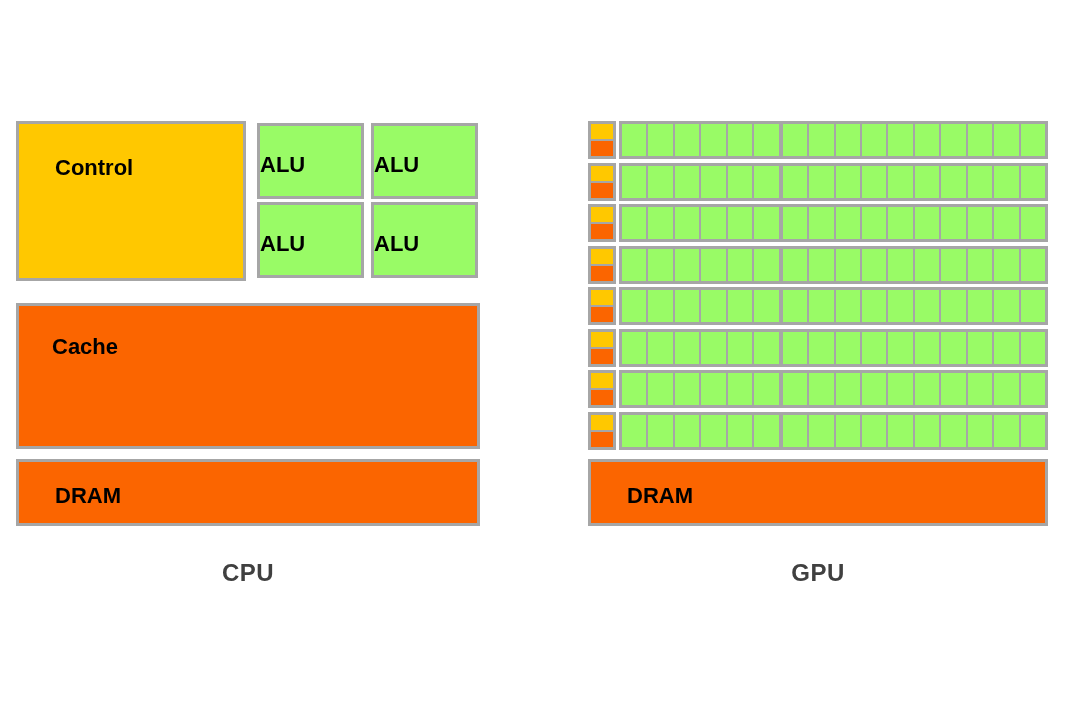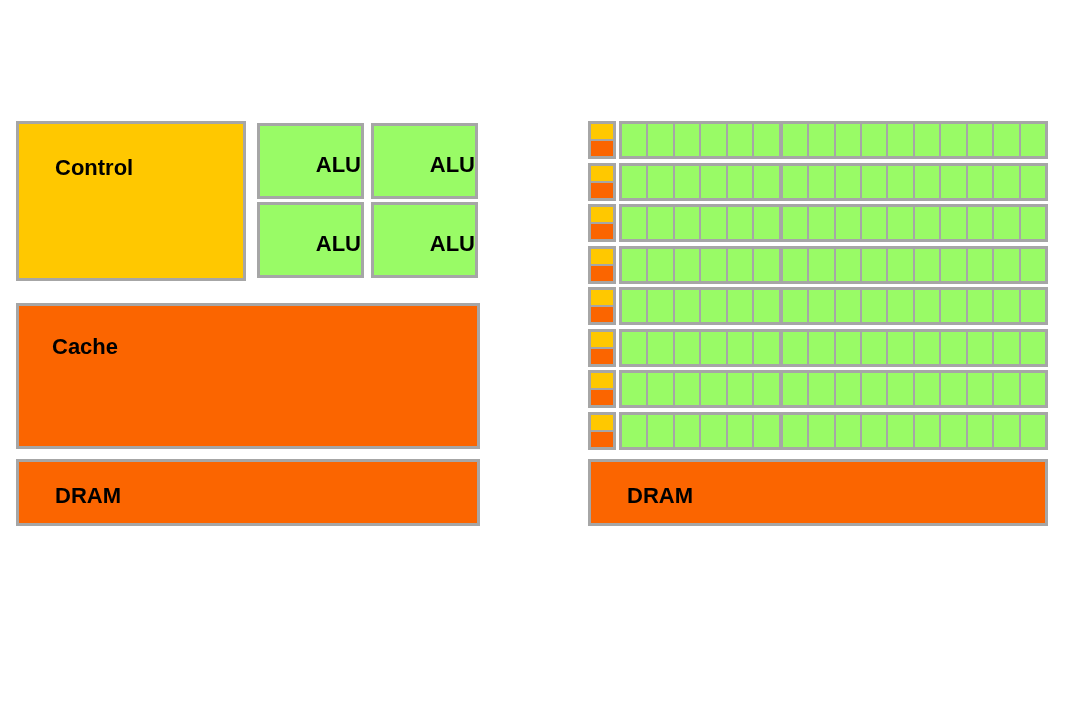--- a/index.html
+++ b/index.html
@@ -53,21 +53,21 @@
   #cpu-control {
     left: 16px; top: 121px; width: 230px; height: 160px; padding-left: 23px;
   }
   #cpu-control .blk-label {
     left: 36px; top: 33px; font-size: 22px;
   }
 
   .cpu-alu { width: 107px; height: 76px; }
   .cpu-alu .blk-label {
     left: 0; right: 0; top: 28px;
-    text-align: right; font-size: 22px;
+    text-align: left; font-size: 22px;
   }
   #cpu-alu-0 { left: 257px; top: 123px; }
   #cpu-alu-1 { left: 371px; top: 123px; }
   #cpu-alu-2 { left: 257px; top: 202px; }
   #cpu-alu-3 { left: 371px; top: 202px; }
 
   #cpu-cache {
     left: 16px; top: 282px; width: 464px; height: 146px; margin-top: 21px;
   }
   #cpu-cache .blk-label {
@@ -163,20 +163,21 @@
     </div>
 
     <div class="blk fill-orange" id="cpu-cache">
       <span class="blk-label">Cache</span>
     </div>
 
     <div class="blk fill-orange" id="cpu-dram">
       <span class="blk-label">DRAM</span>
     </div>
 
+    <div class="caption" id="cpu-caption">CPU</div>
   </div>
 
   <div id="gpu-panel">
 
     <div id="gpu-rows">
         <div class="gpu-row" style="top: 121px; width: 460px;">
           <div class="gpu-ctrl-stack">
             <div class="half fill-yellow"></div>
             <div class="half lower fill-orange"></div>
           </div>
@@ -366,15 +367,16 @@
             <div class="gpu-alu-cell"></div>
             <div class="gpu-alu-cell last"></div>
           </div>
         </div>
       </div>
 
     <div class="blk fill-orange" id="gpu-dram">
       <span class="blk-label">DRAM</span>
     </div>
 
+    <div class="caption" id="gpu-caption">GPU</div>
   </div>
 
 </div>
 
 </body></html>

